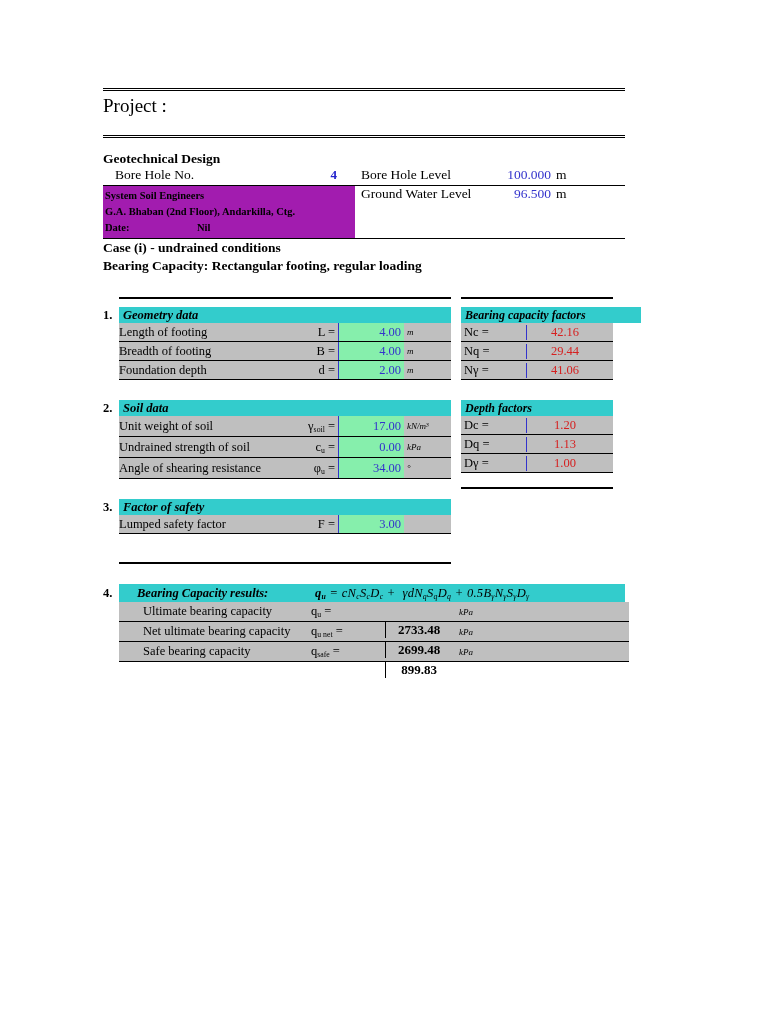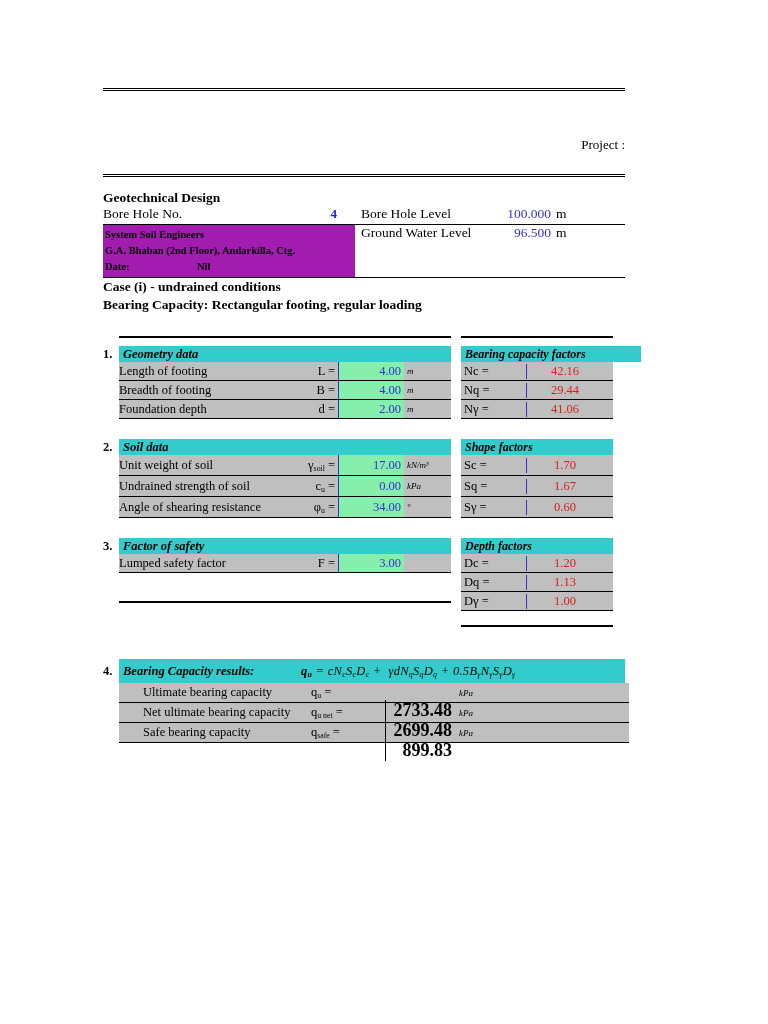--- a/index.html
+++ b/index.html
@@ -28,24 +28,23 @@
     border-bottom: 1.5px solid #000;
     height: 1px;
     margin: 0;
   }
   .rule-thin {
     border-top: 1px solid #000;
     height: 0;
   }
   .project-row {
     height: 30px;
-    text-align: right;
-    font-size: 13px;
+    text-align: left;
+    font-size: 19px;
     line-height: 30px;
-    margin-top: 39px;
   }
   .gap-sm { height: 14px; }
 
   .section-title {
     font-weight: bold;
     font-size: 13.5px;
     line-height: 17px;
     padding-top: 2px;
   }
 
@@ -55,21 +54,21 @@
   }
   .bh-left { width: 252px; }
   .bh-right { width: 270px; }
 
   .bh-row {
     display: flex;
     height: 18px;
     align-items: baseline;
     font-size: 13.5px;
   }
-  .bh-label { flex: 1; }
+  .bh-label { flex: 1; margin-left: 12px; }
   .bh-val-blue {
     color: #2222cc;
     font-weight: bold;
     font-size: 13px;
     padding-right: 18px;
   }
   .bh-val-num {
     color: #3333cc;
     font-size: 13.5px;
     text-align: right;
@@ -219,24 +218,24 @@
 
   
   .results { margin-top: 12px; }
   .res-head {
     display: flex;
     align-items: center;
   }
   .res-band {
     background: #33cccc;
     flex: 1;
-    height: 24px;
-    display: flex;
-    align-items: center;
-    padding-left: 4px;
+    height: 18px;
+    display: flex;
+    align-items: center;
+    padding-left: 18px;
     box-sizing: border-box;
     white-space: nowrap;
   }
   .res-band .ttl {
     font-style: italic;
     font-weight: bold;
     font-size: 12.5px;
     width: 178px;
   }
   .formula {
@@ -262,23 +261,23 @@
     white-space: nowrap;
   }
   .res-sym {
     width: 74px;
     font-size: 12.5px;
     white-space: nowrap;
   }
   .res-val {
     width: 70px;
     border-left: 1.5px solid #000;
-    text-align: right;
-    font-weight: bold;
-    font-size: 18px;
+    text-align: center;
+    font-weight: bold;
+    font-size: 13px;
     padding-right: 3px;
     box-sizing: border-box;
     margin-top: 36px;
   }
   .res-unit {
     font-size: 9px;
     font-style: italic;
     padding-left: 4px;
     width: 40px;
   }
@@ -426,37 +425,20 @@
             <span class="rlabel">Nq =</span>
             <span class="rval">29.44</span>
           </div>
           <div class="rrow">
             <span class="rlabel">Nγ =</span>
             <span class="rval">41.06</span>
           </div>
         </div>
       </div>
 
-      <div class="block">
-        <div class="sec-band r" style="width:152px">Shape factors</div>
-        <div class="rtbl">
-          <div class="rrow tall">
-            <span class="rlabel">Sc =</span>
-            <span class="rval">1.70</span>
-          </div>
-          <div class="rrow tall">
-            <span class="rlabel">Sq =</span>
-            <span class="rval">1.67</span>
-          </div>
-          <div class="rrow tall">
-            <span class="rlabel">Sγ =</span>
-            <span class="rval">0.60</span>
-          </div>
-        </div>
-      </div>
 
       <div class="block">
         <div class="sec-band r" style="width:152px">Depth factors</div>
         <div class="rtbl">
           <div class="rrow">
             <span class="rlabel">Dc =</span>
             <span class="rval">1.20</span>
           </div>
           <div class="rrow">
             <span class="rlabel">Dq =</span>

